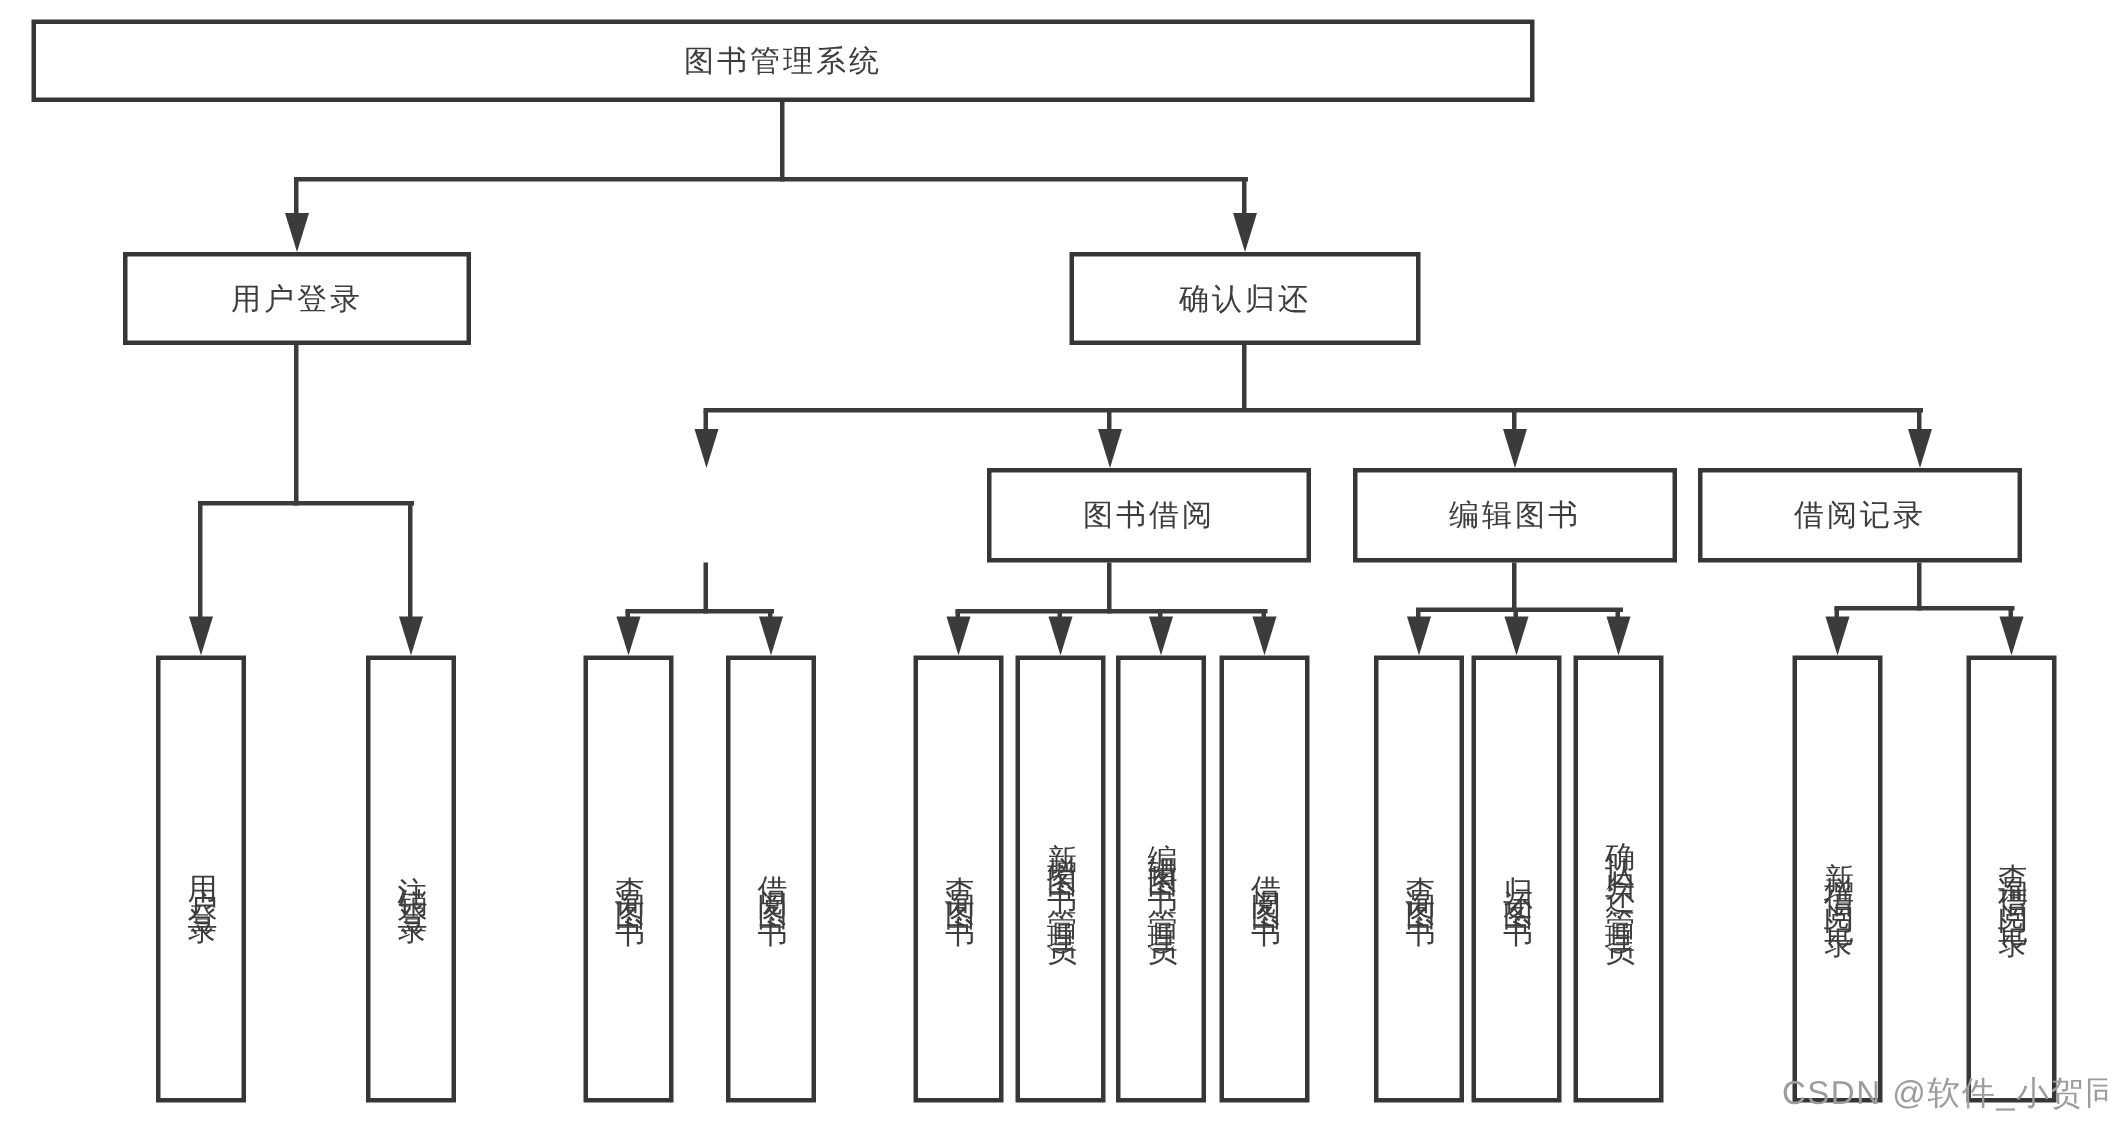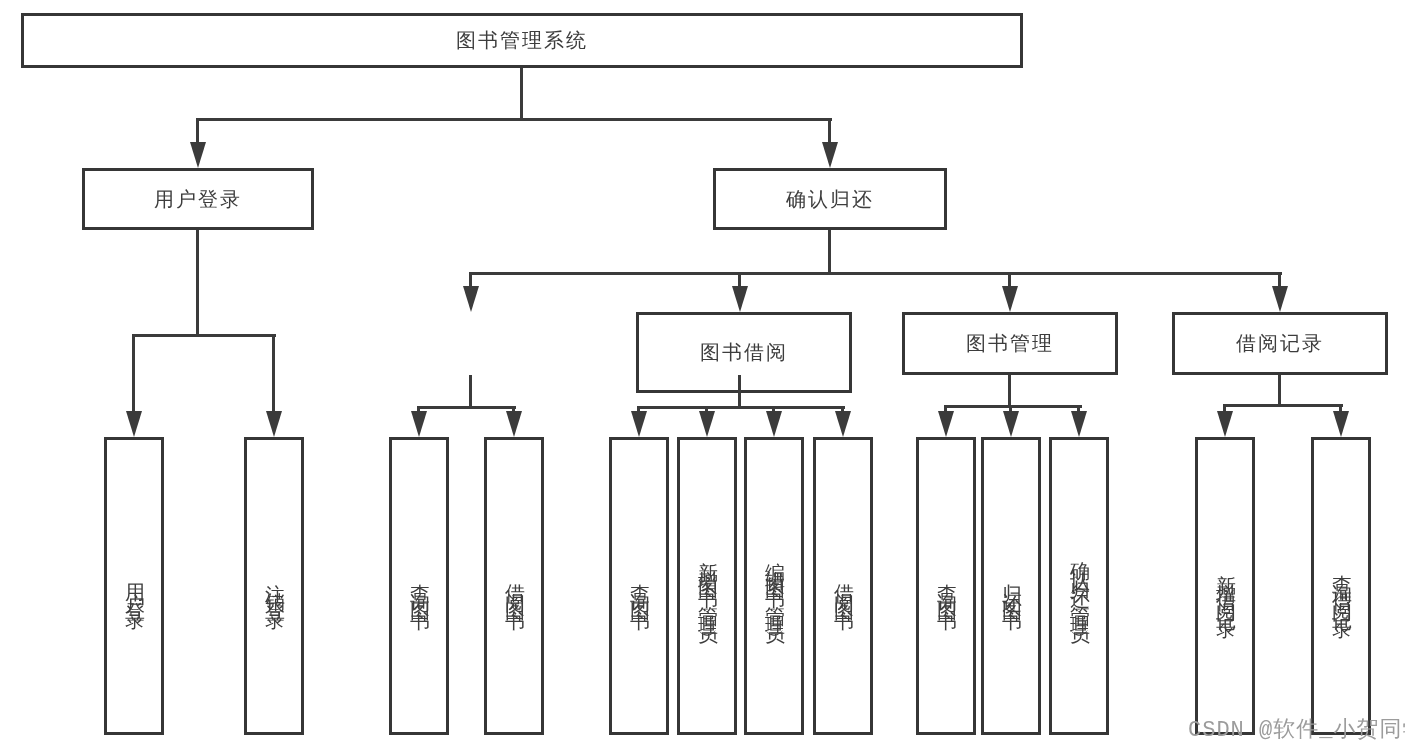--- a/index.html
+++ b/index.html
@@ -1,18 +1,18 @@
 <!DOCTYPE html>
 <html style="--line: #3b3b3b; --border: #363636; --fill: #ffffff; --text: #3d3d3d; --watermark: #9c9c9c;"><head>
 <meta charset="utf-8">
 <style>
   html,body{margin:0;padding:0;background:#ffffff;}
   #stage{
     position:relative;width:1405px;height:747px;background:#ffffff;overflow:hidden;
-    font-family:Liberation Mono, monospace;
+    font-family:Liberation Sans, sans-serif;
   }
   .box{
     position:absolute;box-sizing:border-box;background:var(--fill,#fff);
     border:3px solid var(--border,#363636);display:flex;align-items:center;justify-content:center;
     color:var(--text,#3d3d3d);
   }
   .box.h span{font-size:20px;letter-spacing:2px;white-space:nowrap;}
   .box.v span{
     writing-mode:vertical-rl;text-orientation:mixed;
     font-size:20px;letter-spacing:9px;line-height:1.15;
@@ -66,27 +66,27 @@
 
   <div>
     <div class="vline" style="left:828px;top:230px;height:44px"></div>
     <div class="hline" style="left:469px;top:272px;width:813px"></div>
     <div class="arrow" style="left:463px;top:274px;height:38px"></div>
     <div class="arrow" style="left:732px;top:274px;height:38px"></div>
     <div class="arrow" style="left:1002px;top:274px;height:38px"></div>
     <div class="arrow" style="left:1272px;top:274px;height:38px"></div>
   </div>
 
-  <div class="box h" style="left:636px;top:312px;width:216px;height:81px">
+  <div class="box h" style="left:658px;top:312px;width:216px;height:63px">
     <span>图书借阅</span>
   </div>
   <div class="box h" style="left:902px;top:312px;width:216px;height:63px">
-    <span>图书管理</span>
+    <span>编辑图书</span>
   </div>
-  <div class="box h" style="left:1172px;top:312px;width:216px;height:63px">
+  <div class="box h" style="left:1132px;top:312px;width:216px;height:63px">
     <span>借阅记录</span>
   </div>
 
   <div>
     <div class="vline" style="left:469px;top:375px;height:34px"></div>
     <div class="hline" style="left:417px;top:406px;width:99px"></div>
     <div class="arrow" style="left:411px;top:407px;height:30px"></div>
     <div class="arrow" style="left:506px;top:407px;height:30px"></div>
   </div>
 

